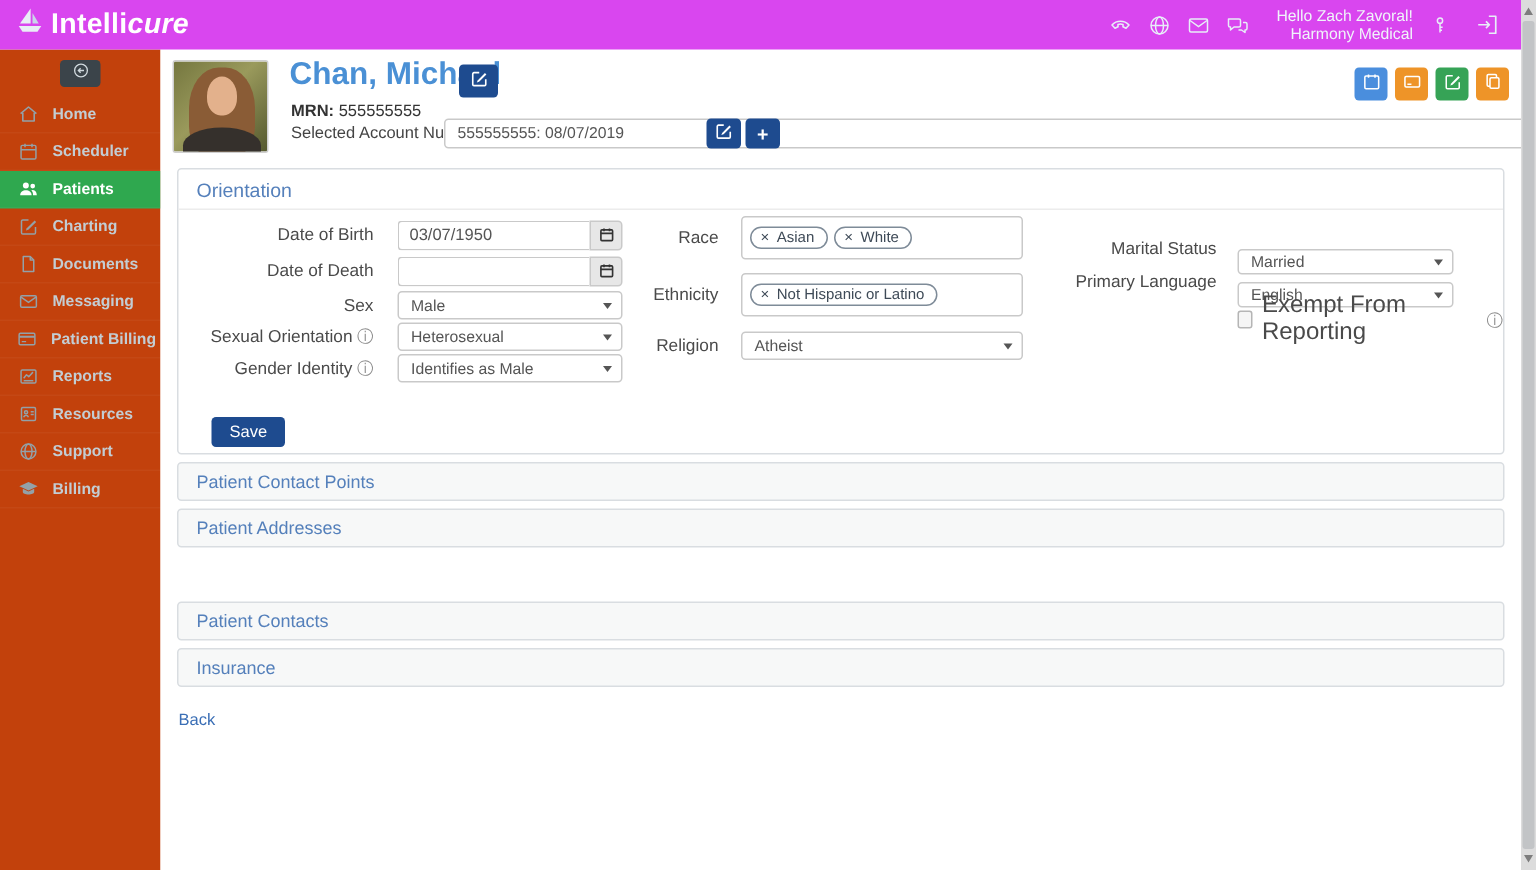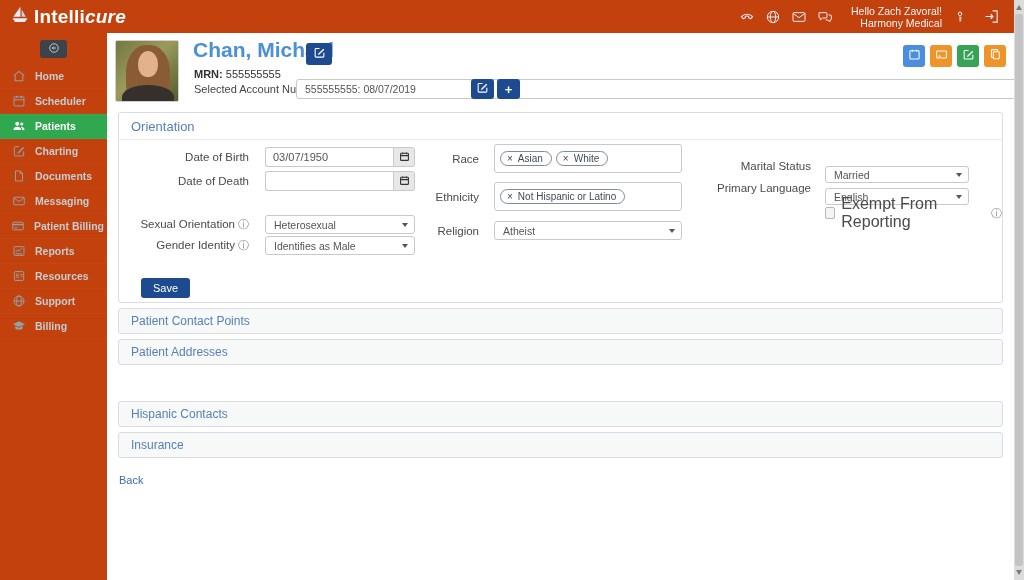--- a/index.html
+++ b/index.html
@@ -1,21 +1,21 @@
 <!DOCTYPE html>
 <html><head>
 <meta charset="utf-8">
 <style>
   * { margin:0; padding:0; box-sizing:border-box; }
   html,body { width:1024px; height:580px; overflow:hidden;
     font-family:"Liberation Sans", sans-serif; background:#fff; }
 
   
   .navbar { position:absolute; left:0; top:0; width:1014px; height:33px;
-    background:#c2410c; color:#fff; display:flex; align-items:center; z-index:5; }
+    background:#d946ef; color:#fff; display:flex; align-items:center; z-index:5; }
   .brand { display:flex; align-items:center; gap:4px; padding-left:10px; }
   .brand svg { width:20px; height:20px; }
   .brand-text { font-size:19px; letter-spacing:.2px; color:#fff; }
   .brand-prefix { font-weight:600; }
   .brand-suffix { font-weight:800; font-style:italic; }
   .nav-right { margin-left:auto; display:flex; align-items:center; gap:9px; padding-right:14px; }
   .nav-ic { width:17px; height:17px; color:#e8eef8; display:flex; align-items:center; justify-content:center; cursor:pointer; }
   .nav-ic svg { width:16px; height:16px; }
   .greeting { text-align:right; font-size:10.5px; line-height:12px; color:#f0f4fa; margin-left:8px; }
   .key-btn svg { width:14px; height:14px; }
@@ -380,20 +380,29 @@
         <div class="ctrl in-group">
           <input class="tin" value="" style="">
           <button class="cal-btn">
               <span><svg viewBox="0 0 24 24" fill="none" stroke="currentColor" stroke-width="2.4">
                   <rect x="3.5" y="5" width="17" height="15.5" rx="1.5"></rect>
                   <path d="M8 3v4m8-4v4M3.5 10h17"></path>
                 </svg></span>
             </button>
         </div>
       </div>
+      <div class="row row-l" style="top:54px">
+        <span class="lbl">Sex</span>
+        <div class="ctrl">
+            <div class="select">
+              <span>Male</span>
+              <span class="caret"></span>
+            </div>
+          </div>
+      </div>
       <div class="row row-l" style="top:75px">
         <span class="lbl"><span>Sexual Orientation</span><span class="info">ⓘ</span></span>
         <div class="ctrl">
             <div class="select">
               <span>Heterosexual</span>
               <span class="caret"></span>
             </div>
           </div>
       </div>
       <div class="row row-l" style="top:96px">
@@ -465,21 +474,21 @@
         <span class="checkbox"></span>
         <span class="cb-label">Exempt From Reporting</span>
         <span class="info">ⓘ</span>
       </div>
 
     </div>
   </section>
 
   <div class="acc" style="top:275px">Patient Contact Points</div>
   <div class="acc" style="top:306px">Patient Addresses</div>
-  <div class="acc" style="top:368px">Hispanic Contacts</div>
+  <div class="acc" style="top:368px">Patient Contacts</div>
   <div class="acc" style="top:399px">Insurance</div>
 
   <a class="back-link">Back</a>
 </main>
 
 <div class="scrollbar">
   <span class="sb-arrow sb-up"></span>
   <div class="sb-thumb"></div>
   <span class="sb-arrow sb-down"></span>
 </div>

